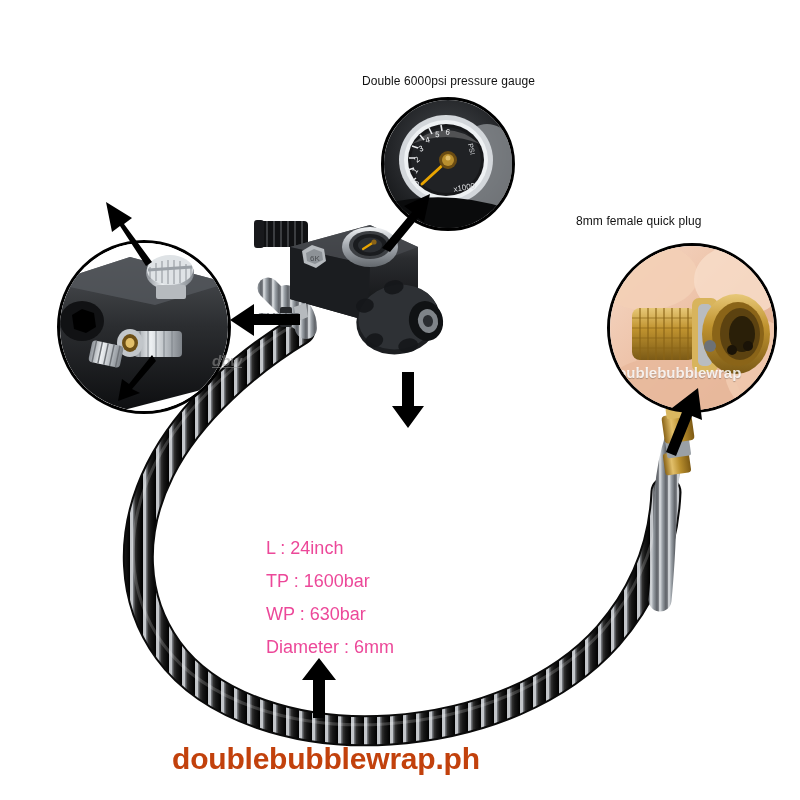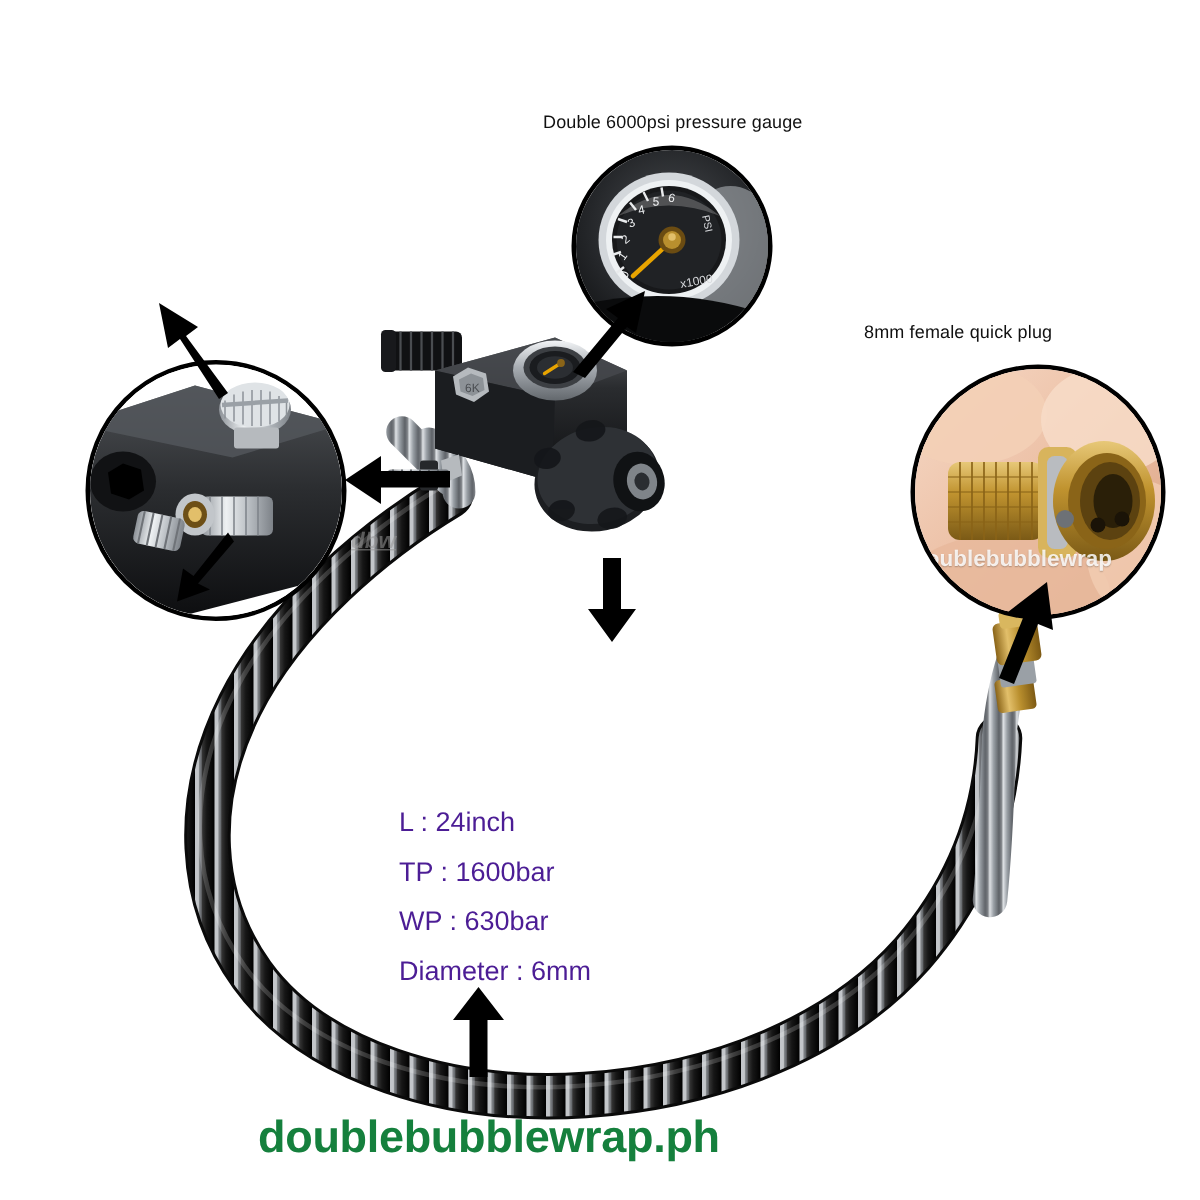--- a/index.html
+++ b/index.html
@@ -19,27 +19,27 @@
   
   .label {
     position: absolute;
     color: #111111;
     font-size: 12px;
     line-height: 26px;
     white-space: pre;
     letter-spacing: .1px;
   }
 
-  .spec-line { position: absolute; font-size: 18px; color: #4c1d95; white-space: pre; }
+  .spec-line { position: absolute; font-size: 18px; color: #ec4899; white-space: pre; }
 
   .brand {
     position: absolute;
     font-size: 30px;
     font-weight: bold;
-    color: #15803d;
+    color: #c2410c;
     letter-spacing: -0.2px;
   }
 
   
   .circle {
     position: absolute;
     border-radius: 50%;
     border: 3px solid #000;
     overflow: hidden;
     background: #fff;
@@ -437,17 +437,17 @@
     <div class="spec-line" style="left:266px; top:571px;">TP : 1600bar</div>
     <div class="spec-line" style="left:266px; top:604px;">WP : 630bar</div>
     <div class="spec-line" style="left:266px; top:637px;">Diameter : 6mm</div>
   </div>
   <div class="arrow" style="left:300px; top:658px;">
     <svg width="38" height="60" viewBox="0 0 38 60">
       <path d="M 19 0 L 36 22 L 25 22 L 25 60 L 13 60 L 13 22 L 2 22 Z" fill="#000"></path>
     </svg>
   </div>
 
-  <div class="watermark-faint" style="left:234px; top:352px;text-decoration:underline;">dbw</div>
+  <div class="watermark-faint" style="left:212px; top:352px;text-decoration:underline;">dbw</div>
 
   <div class="brand" style="left:172px; top:742px;">doublebubblewrap.ph</div>
 
 </div>
 
 </body></html>

